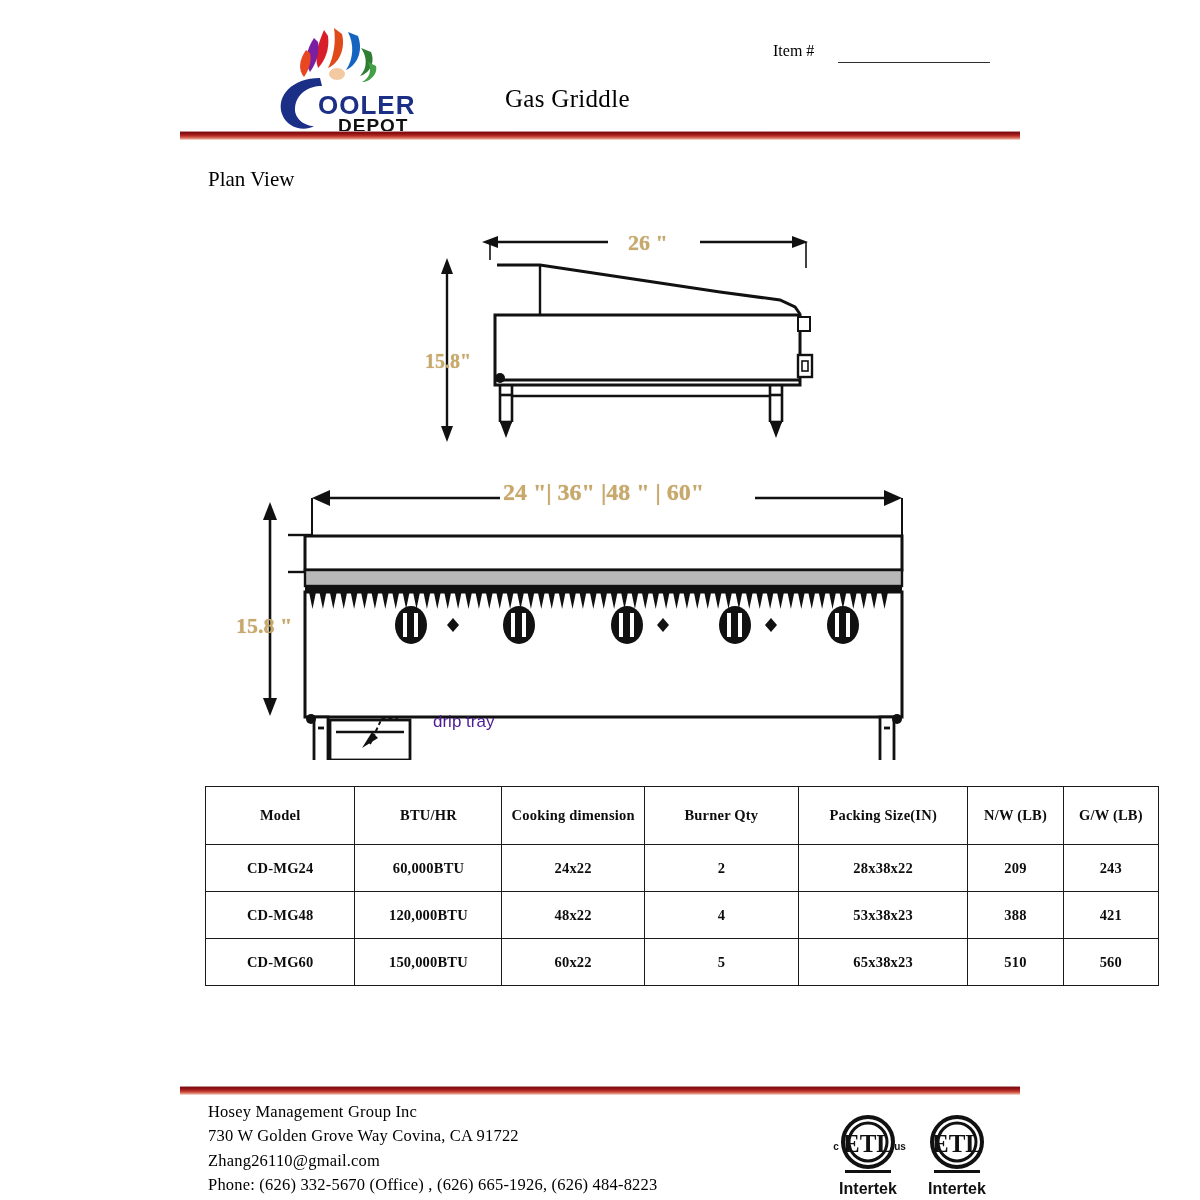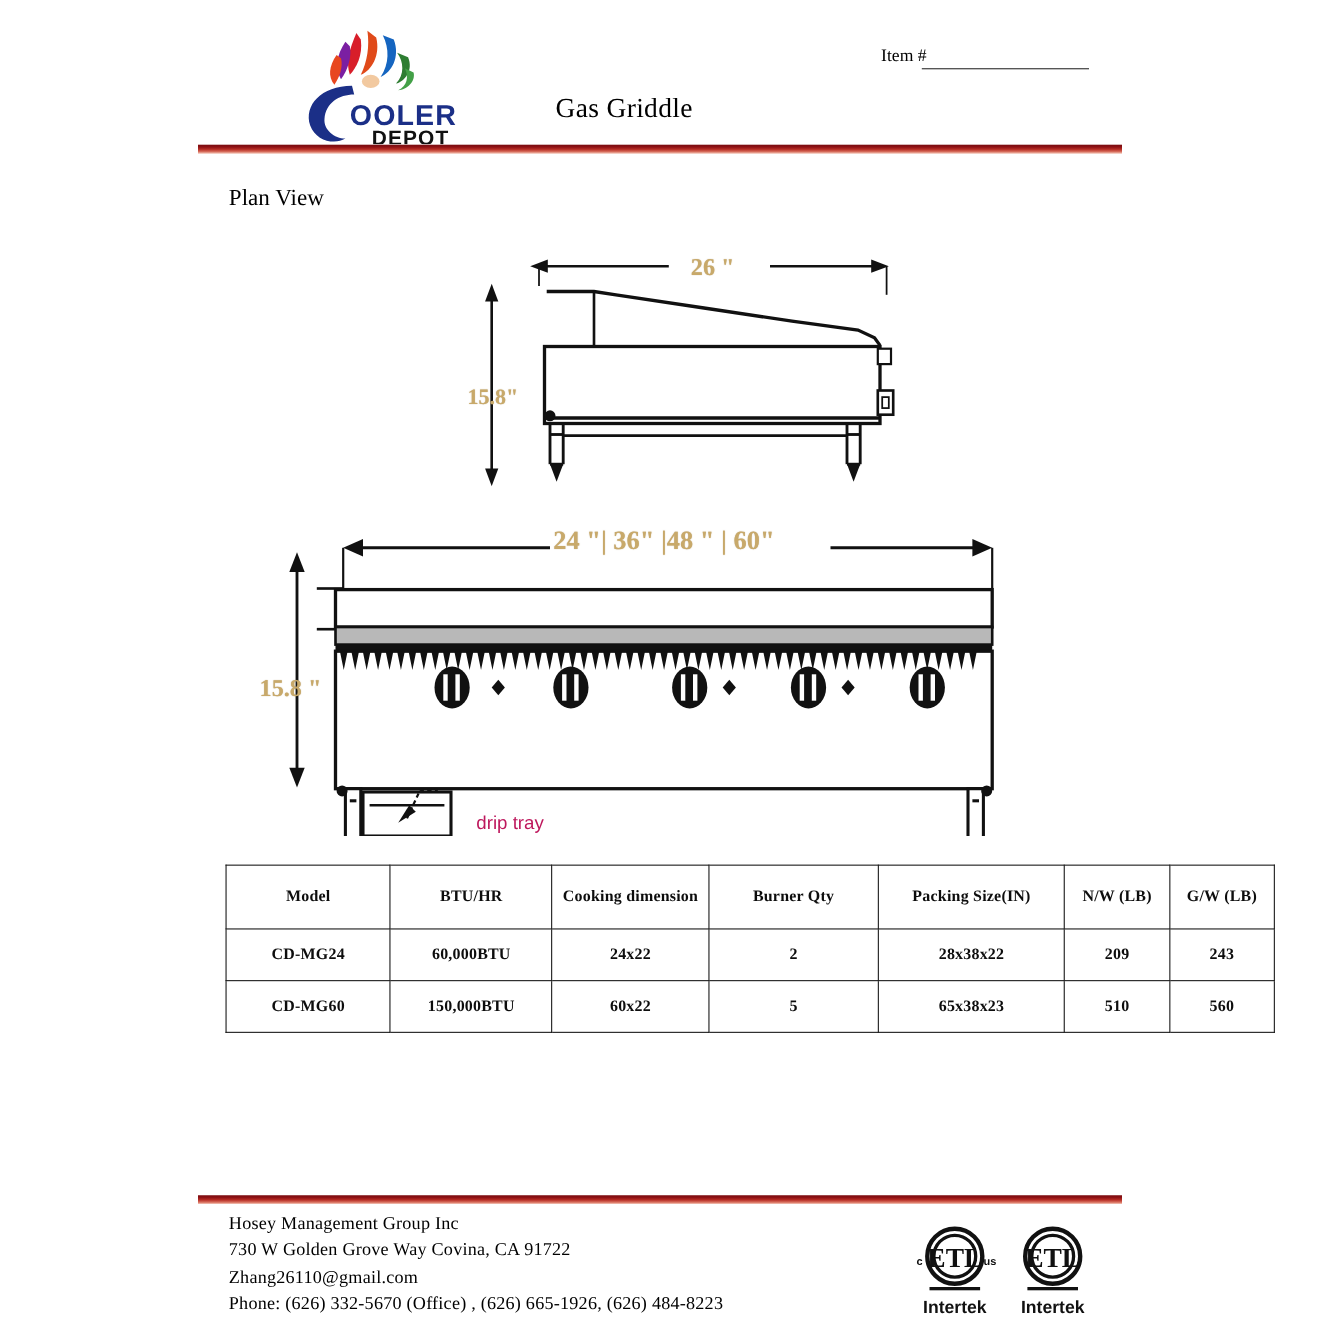--- a/index.html
+++ b/index.html
@@ -43,21 +43,20 @@
     letter-spacing: 0.3px;
     white-space: nowrap;
     text-align: right;
   }
   .item-no {
     position: absolute;
     left: 773px; top: 42px;
     font-size: 16px;
     font-family: "Liberation Serif", serif;
     white-space: nowrap;
-    margin-left: 28px;
   }
   .item-rule {
     position: absolute;
     left: 838px; top: 62px;
     width: 152px;
     height: 0;
     border-top: 1.4px solid #2d2d2d;
   }
 
   .red-bar {
@@ -104,23 +103,23 @@
   .dim-width-row {
     left: 503px; top: 479px;
     font-size: 24px;
   }
   .dim-front-158 {
     left: 236px; top: 613px;
     font-size: 22px;
   }
   .drip-tray-label {
     position: absolute;
-    left: 433px; top: 739px;
+    left: 433px; top: 712px;
     font-size: 17px;
-    color: #be185d;
+    color: #4c1d95;
     font-family: "Liberation Sans", sans-serif;
     white-space: nowrap;
   }
 
   
   .spec-table {
     position: absolute;
     left: 205px; top: 786px;
     width: 954px;
     border-collapse: collapse;
@@ -353,20 +352,29 @@
         <tr>
           <td class="col-model">CD-MG24</td>
           <td class="col-btu">60,000BTU</td>
           <td class="col-cook">24x22</td>
           <td class="col-burner">2</td>
           <td class="col-pack">28x38x22</td>
           <td class="col-nw">209</td>
           <td class="col-gw">243</td>
         </tr>
         <tr>
+          <td class="col-model">CD-MG48</td>
+          <td class="col-btu">120,000BTU</td>
+          <td class="col-cook">48x22</td>
+          <td class="col-burner">4</td>
+          <td class="col-pack">53x38x23</td>
+          <td class="col-nw">388</td>
+          <td class="col-gw">421</td>
+        </tr>
+        <tr>
           <td class="col-model">CD-MG60</td>
           <td class="col-btu">150,000BTU</td>
           <td class="col-cook">60x22</td>
           <td class="col-burner">5</td>
           <td class="col-pack">65x38x23</td>
           <td class="col-nw">510</td>
           <td class="col-gw">560</td>
         </tr>
       </tbody>
   </table>

